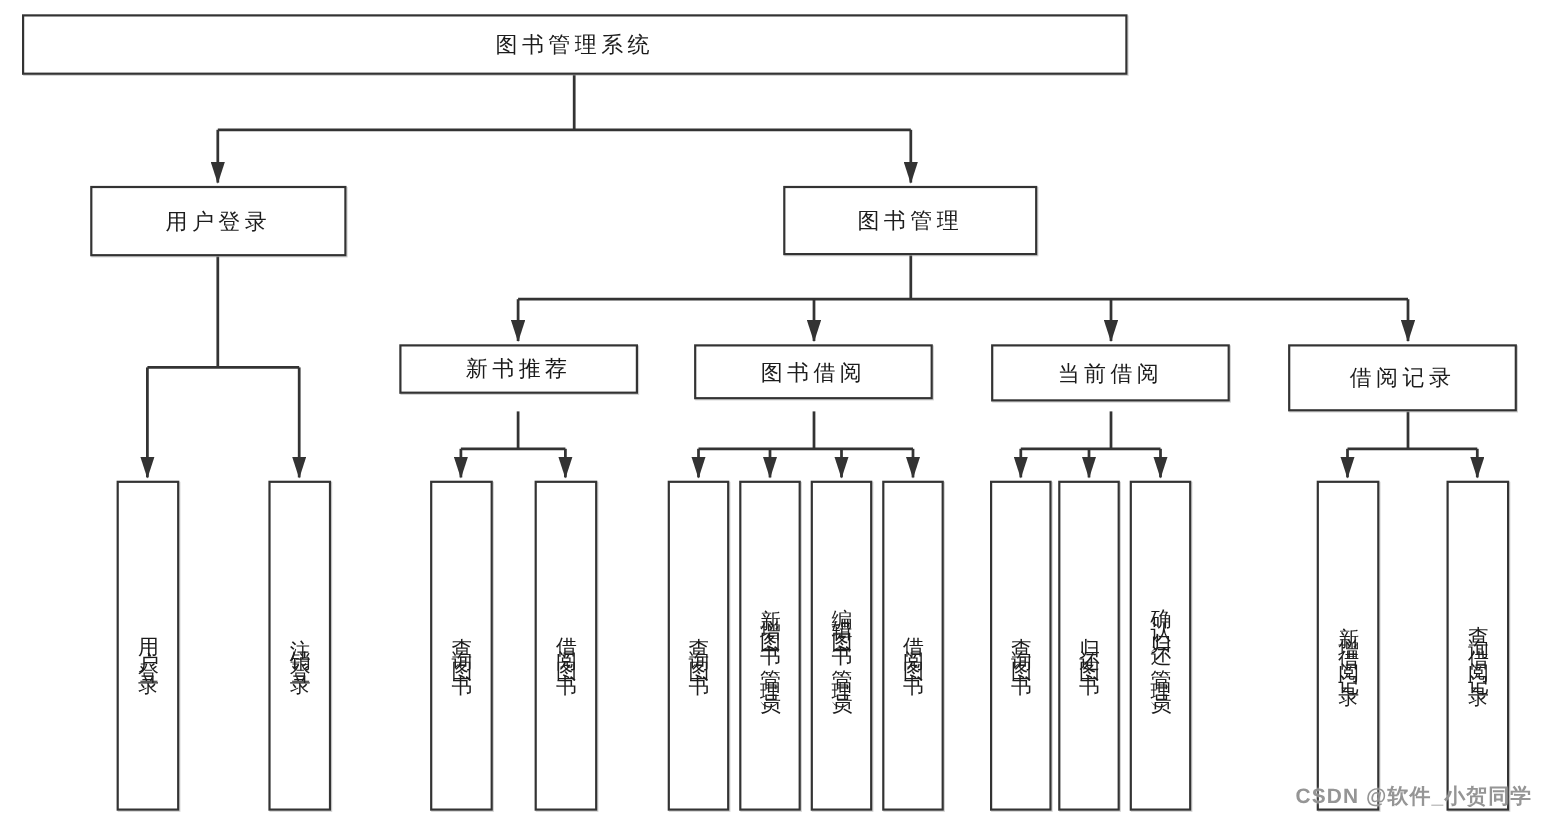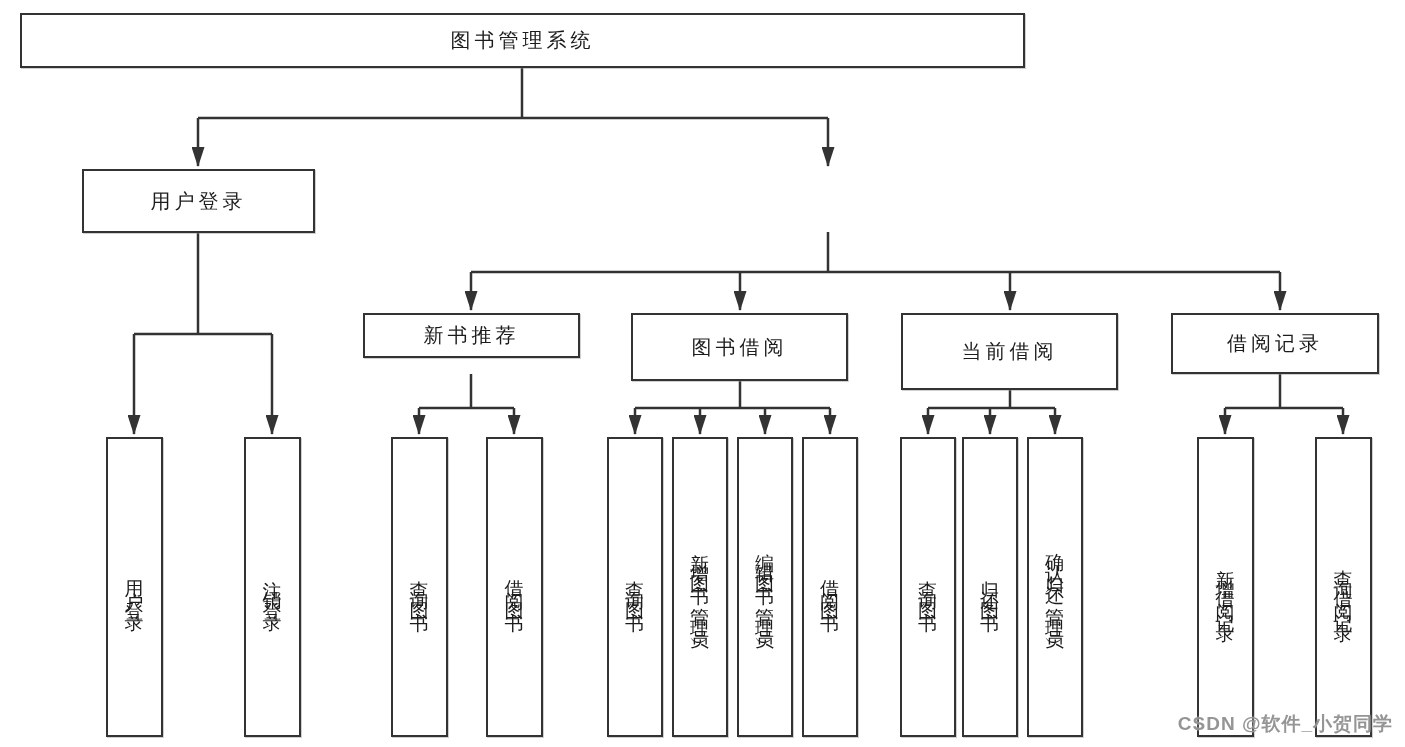--- a/index.html
+++ b/index.html
@@ -103,28 +103,31 @@
     </g>
   </svg>
 
   <div class="node node-h" style="left:20px;top:13px;width:1005px;height:55px;">
     <span class="label">图书管理系统</span>
   </div>
 
   <div class="node node-h" style="left:82px;top:169px;width:233px;height:64px;">
     <span class="label">用户登录</span>
   </div>
+  <div class="node node-h" style="left:712px;top:169px;width:231px;height:63px;">
+    <span class="label">图书管理</span>
+  </div>
 
   <div class="node node-h" style="left:363px;top:313px;width:217px;height:45px;">
     <span class="label">新书推荐</span>
   </div>
-  <div class="node node-h" style="left:631px;top:313px;width:217px;height:68px;">
+  <div class="node node-h" style="left:631px;top:313px;width:217px;height:50px;">
     <span class="label">图书借阅</span>
   </div>
-  <div class="node node-h" style="left:901px;top:313px;width:217px;height:77px;">
+  <div class="node node-h" style="left:901px;top:313px;width:217px;height:52px;">
     <span class="label">当前借阅</span>
   </div>
   <div class="node node-h" style="left:1171px;top:313px;width:208px;height:61px;">
     <span class="label">借阅记录</span>
   </div>
 
   <div class="node node-v" style="left:106px;top:437px;width:57px;height:300px;">
     <span class="label">用户登录</span>
   </div>
   <div class="node node-v" style="left:244px;top:437px;width:57px;height:300px;">

